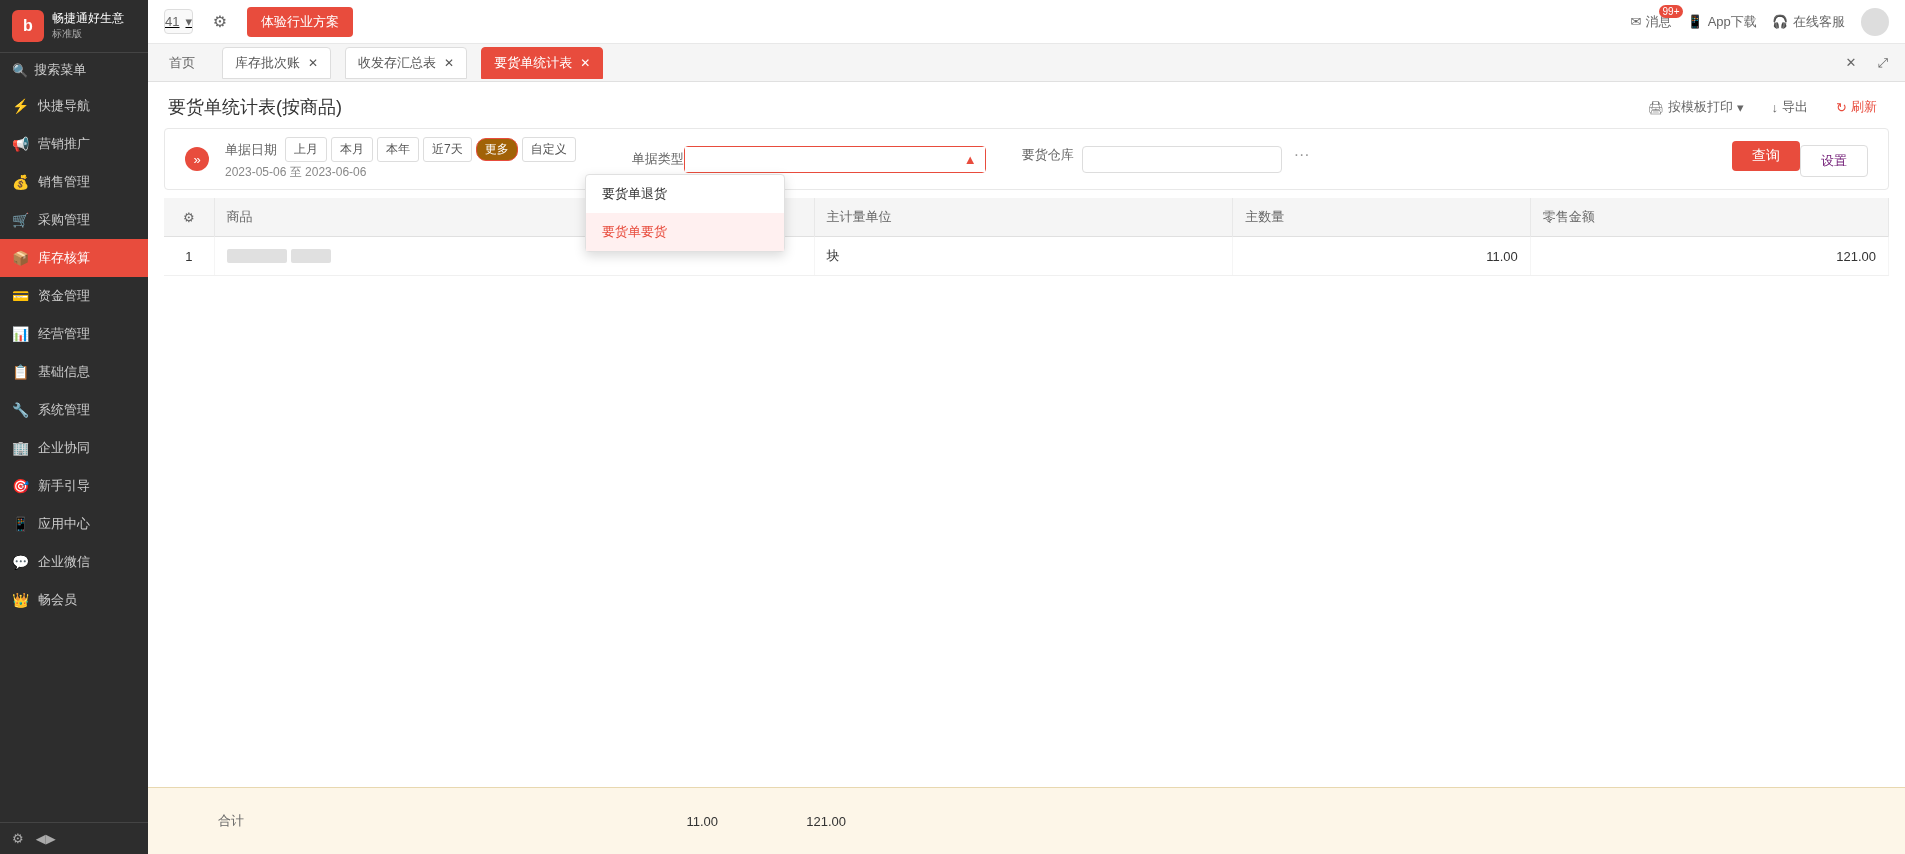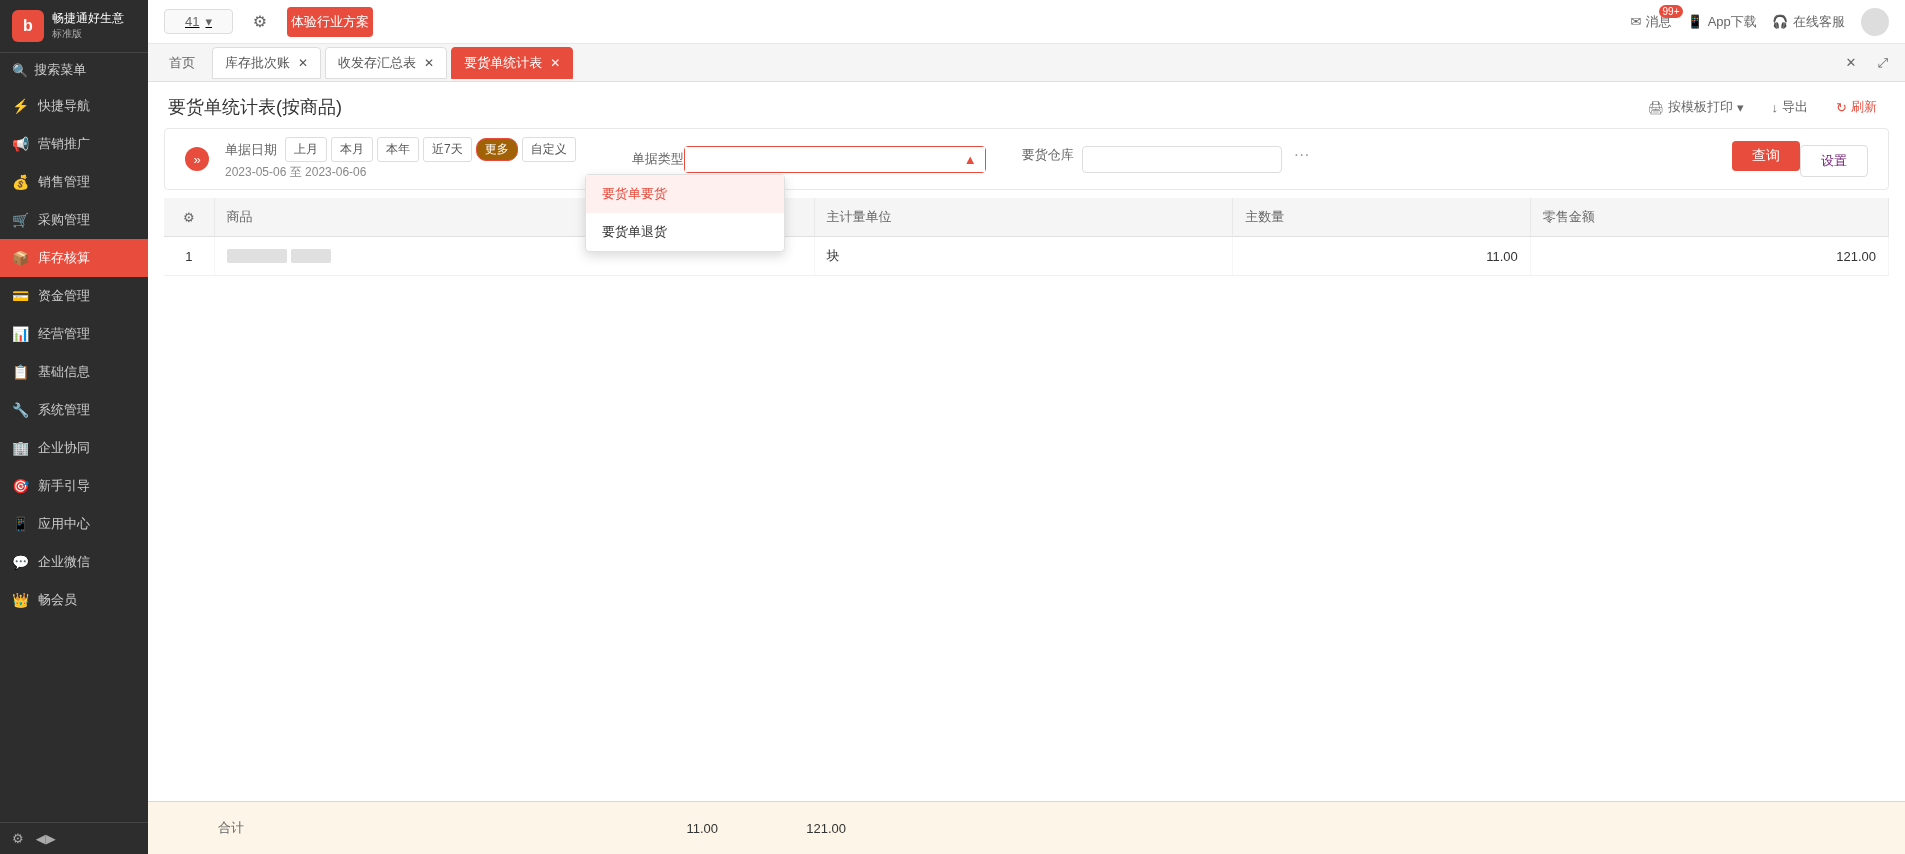--- a/index.html
+++ b/index.html
@@ -86,33 +86,33 @@
       padding: 0 16px;
       gap: 16px;
       flex-shrink: 0;
     }
     .topbar-left { display: flex; align-items: center; gap: 12px; flex: 1; }
     .topbar-select {
       display: flex;
       align-items: flex-end;
       border: 1px solid #ddd;
       border-radius: 4px;
-      padding: 4px 20px;
+      padding: 4px 0;
       gap: 6px;
       background: #f9f9f9;
       cursor: pointer;
       text-decoration: underline;
     }
     .topbar-select span { color: #666; font-size: 13px; }
     .btn-trial {
       background: #e84c3d;
       color: white;
       border: none;
       border-radius: 4px;
-      padding: 6px 4px;
+      padding: 6px 14px;
       cursor: pointer;
       font-size: 13px;
       font-family: inherit;
     }
     .topbar-right { display: flex; align-items: center; gap: 16px; }
     .topbar-right-item { display: flex; align-items: center; gap: 4px; cursor: pointer; color: #666; font-size: 13px; position: relative; }
     .badge {
       background: #e84c3d;
       color: white;
       font-size: 10px;
@@ -126,21 +126,21 @@
     .avatar { width: 28px; height: 28px; border-radius: 50%; background: #ddd; }
 
     
     .tabs-bar {
       height: 38px;
       background: #f5f5f5;
       border-bottom: 1px solid #e0e0e0;
       display: flex;
       align-items: center;
       padding: 0 8px;
-      gap: 4px;
+      gap: 14px;
       flex-shrink: 0;
     }
     .tab {
       display: flex;
       align-items: center;
       padding: 6px 12px;
       gap: 6px;
       cursor: pointer;
       font-size: 13px;
       color: #666;
@@ -340,21 +340,21 @@
     .data-table td.numeric { text-align: right; }
     .table-row-num { text-align: center; color: #888; }
     .product-cell { display: flex; gap: 4px; }
     .product-placeholder { width: 60px; height: 14px; background: #e0e0e0; border-radius: 2px; }
     .product-placeholder2 { width: 40px; height: 14px; background: #e0e0e0; border-radius: 2px; }
 
     
     .table-footer {
       background: #fdf6e8;
       border-top: 1px solid #e8d8b0;
-      padding: 17px 20px;
+      padding: 24px 20px;
       display: flex;
       align-items: center;
       flex-shrink: 0;
     }
     .footer-label { color: #666; margin-right: 200px; padding-left: 50px; }
     .footer-value { color: #333; font-weight: 500; }
     .footer-col { min-width: 100px; text-align: right; }
 
     
     .sidebar-nav::-webkit-scrollbar { width: 4px; }
@@ -556,25 +556,25 @@
         <input class="filter-warehouse-input" type="text" value="" style="">
         <span class="filter-more-btn">···</span>
       </div>
 
       <div style="margin-left:auto; display:flex; align-items:flex-start; gap:0; flex-direction:row;">
         <button class="btn-query">查询</button>
         <button class="btn-settings">设置</button>
       </div>
 
       <div class="dropdown-overlay">
+        <div class="dropdown-item">
+          <span>要货单退货</span>
+        </div>
         <div class="dropdown-item selected">
           <span>要货单要货</span>
-        </div>
-        <div class="dropdown-item">
-          <span>要货单退货</span>
         </div>
       </div>
     </div>
 
     <div class="table-container">
       <table class="data-table">
         <thead>
           <tr>
             <th style="width:50px; text-align:center;">⚙</th>
             <th>商品</th>

